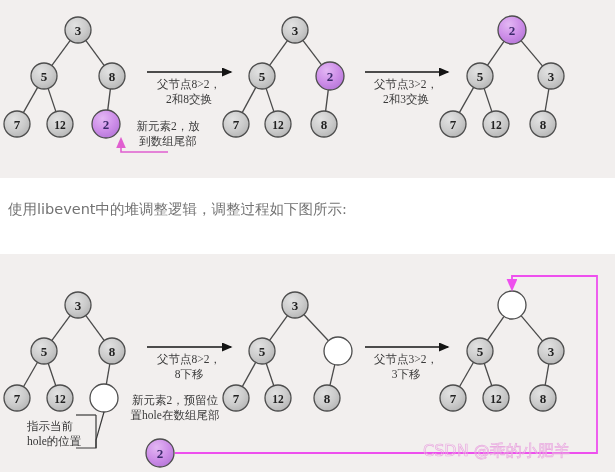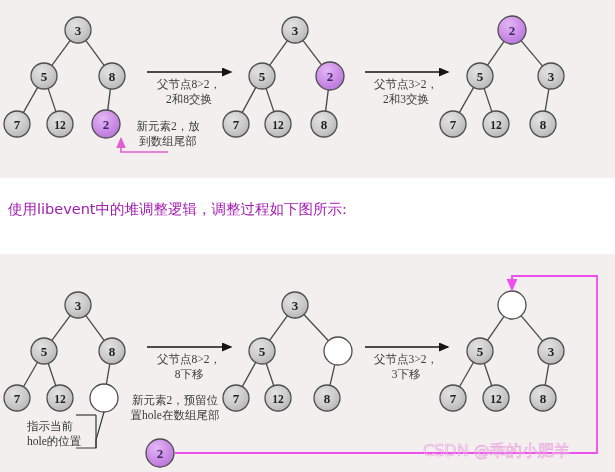--- a/index.html
+++ b/index.html
@@ -22,21 +22,21 @@
   }
   #panel-top { top: 0; height: 178px; }
   #panel-bottom { top: 254px; height: 218px; }
   .caption-line {
     position: absolute;
     left: 8px;
     top: 200px;
     width: 600px;
     font-family: "DejaVu Sans", "Liberation Sans", sans-serif;
     font-size: 14.5px;
-    color: #a21caf;
+    color: #737373;
     letter-spacing: 0px;
     white-space: nowrap;
   }
   svg.stage {
     position: absolute;
     left: 0;
     top: 0;
     width: 615px;
     height: 472px;
     pointer-events: none;

